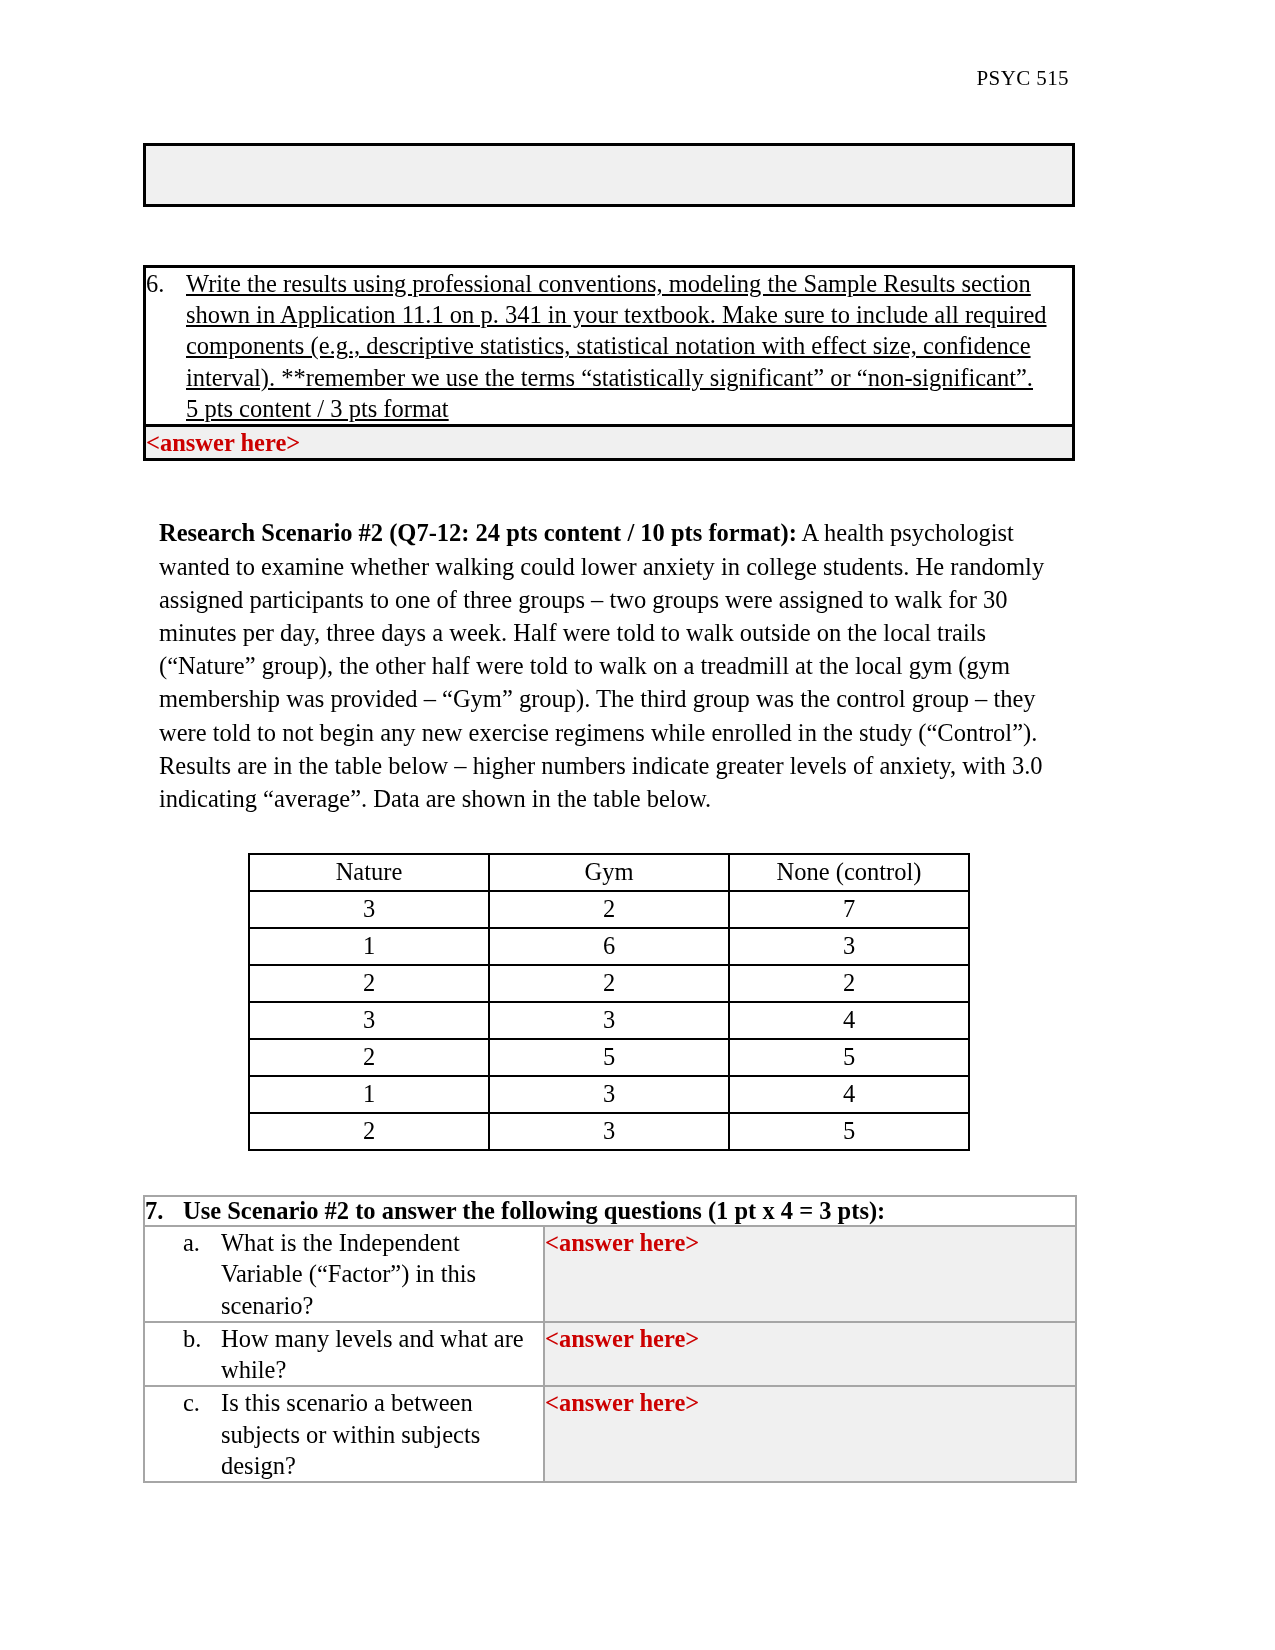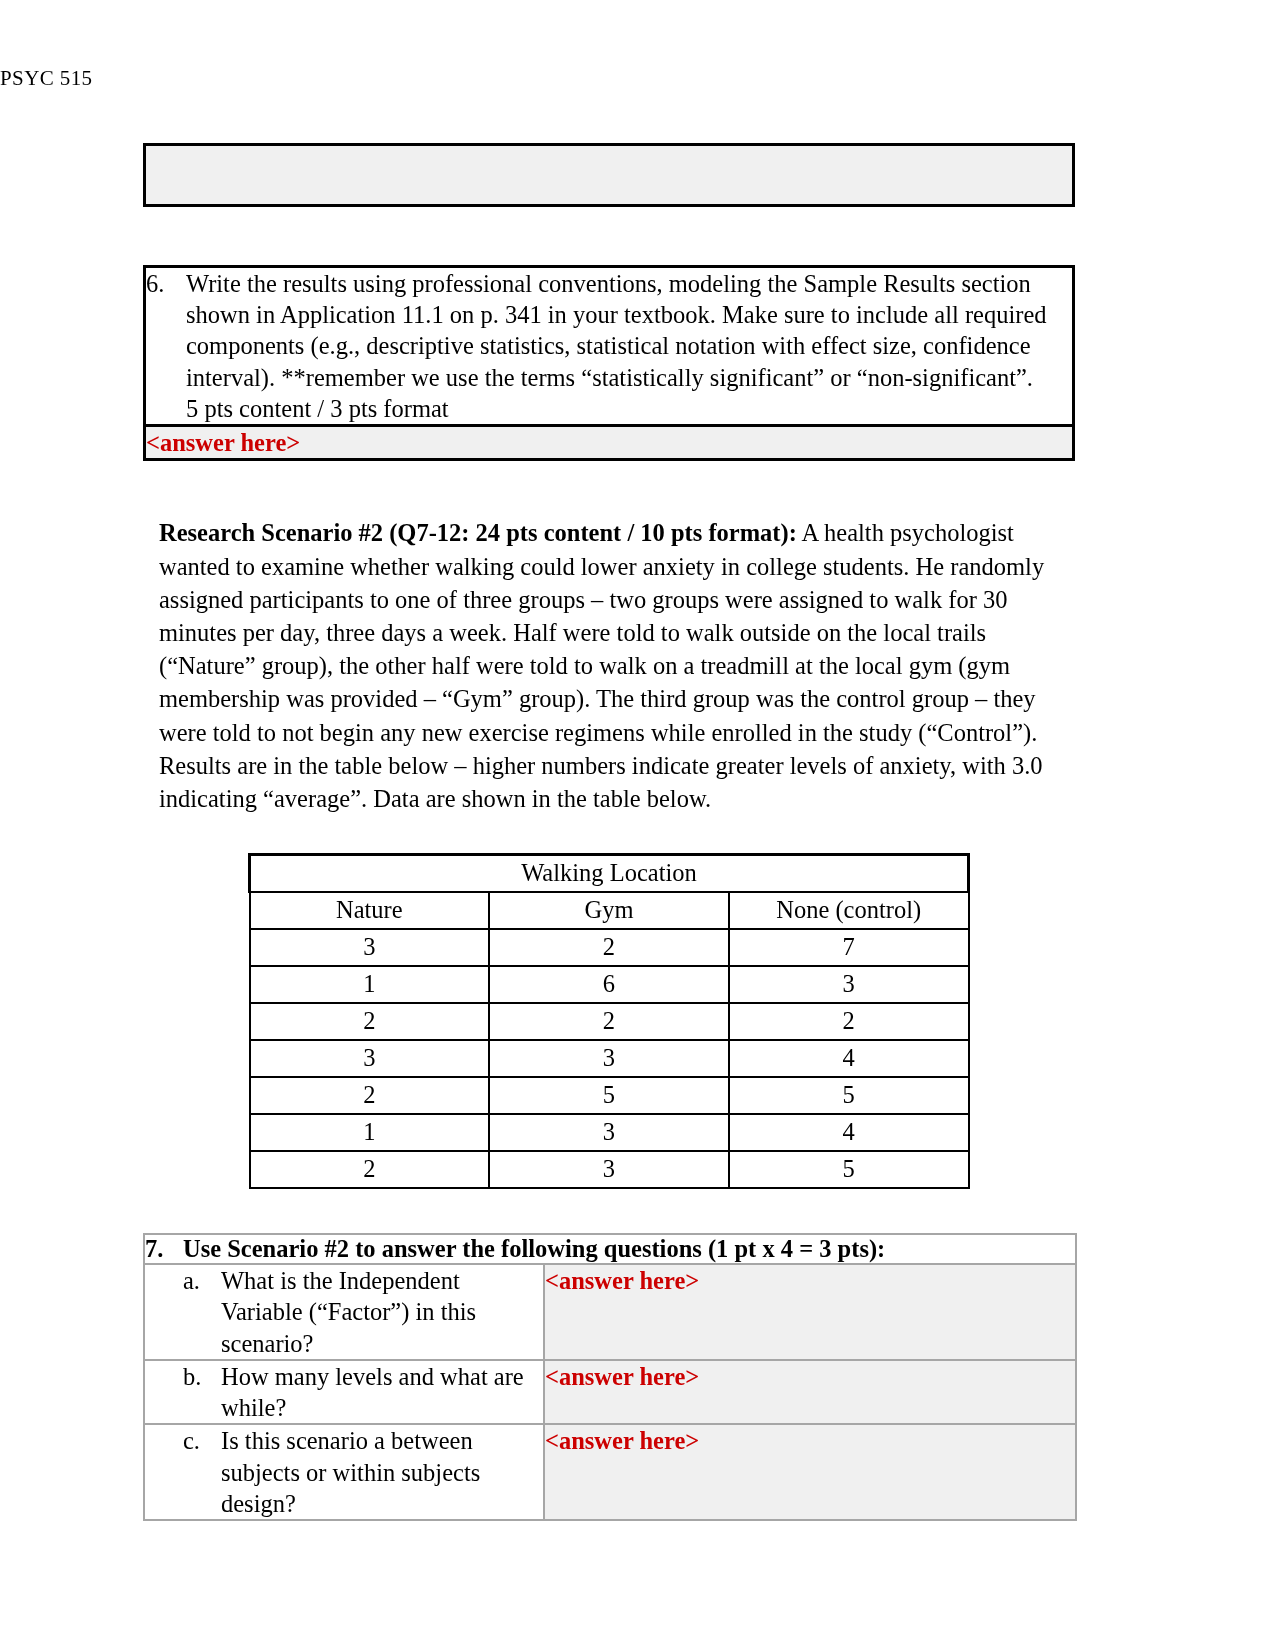--- a/index.html
+++ b/index.html
@@ -21,20 +21,21 @@
     box-sizing: border-box;
     overflow: hidden;
   }
 
   
   .doc-header {
     position: absolute;
     top: 66px;
     left: 0;
     width: 1275px;
+    text-align: right;
     padding-right: 206px;
     box-sizing: border-box;
     font-size: 21px;
     letter-spacing: 0.4px;
   }
 
   
   .content {
     position: absolute;
     left: 143px;
@@ -78,20 +79,21 @@
   .numbered .num {
     width: 40px;
     flex: 0 0 40px;
     text-align: left;
   }
   .numbered .body {
     flex: 1 1 auto;
   }
   .numbered .body p {
     margin: 0;
+    text-decoration: underline;
   }
 
   .answer-text {
     color: #cc0000;
     font-size: 24.5px;
     line-height: 1.275;
     font-weight: bold;
   }
 
   
@@ -215,23 +217,20 @@
     <div style="height:39px;"></div>
     <p class="scenario">
       <b>Research Scenario #2 (Q7-12: 24 pts content / 10 pts format):</b><span> A health psychologist wanted to examine whether walking could lower anxiety in college students. He randomly assigned participants to one of three groups – two groups were assigned to walk for 30 minutes per day, three days a week. Half were told to walk outside on the local trails (“Nature” group), the other half were told to walk on a treadmill at the local gym (gym membership was provided – “Gym” group). The third group was the control group – they were told to not begin any new exercise regimens while enrolled in the study (“Control”). Results are in the table below – higher numbers indicate greater levels of anxiety, with 3.0 indicating “average”. Data are shown in the table below.</span>
     </p>
 
     <div style="height:22px;"></div>
     <div class="data-wrap">
       <table class="data-table">
         <thead>
           <tr>
-            <th class="merged-head" colspan="3">Walking Location</th>
-          </tr>
-          <tr>
             <th>Nature</th>
             <th>Gym</th>
             <th>None (control)</th>
           </tr>
         </thead>
         <tbody>
           <tr>
             <td>3</td>
             <td>2</td>
             <td>7</td>

